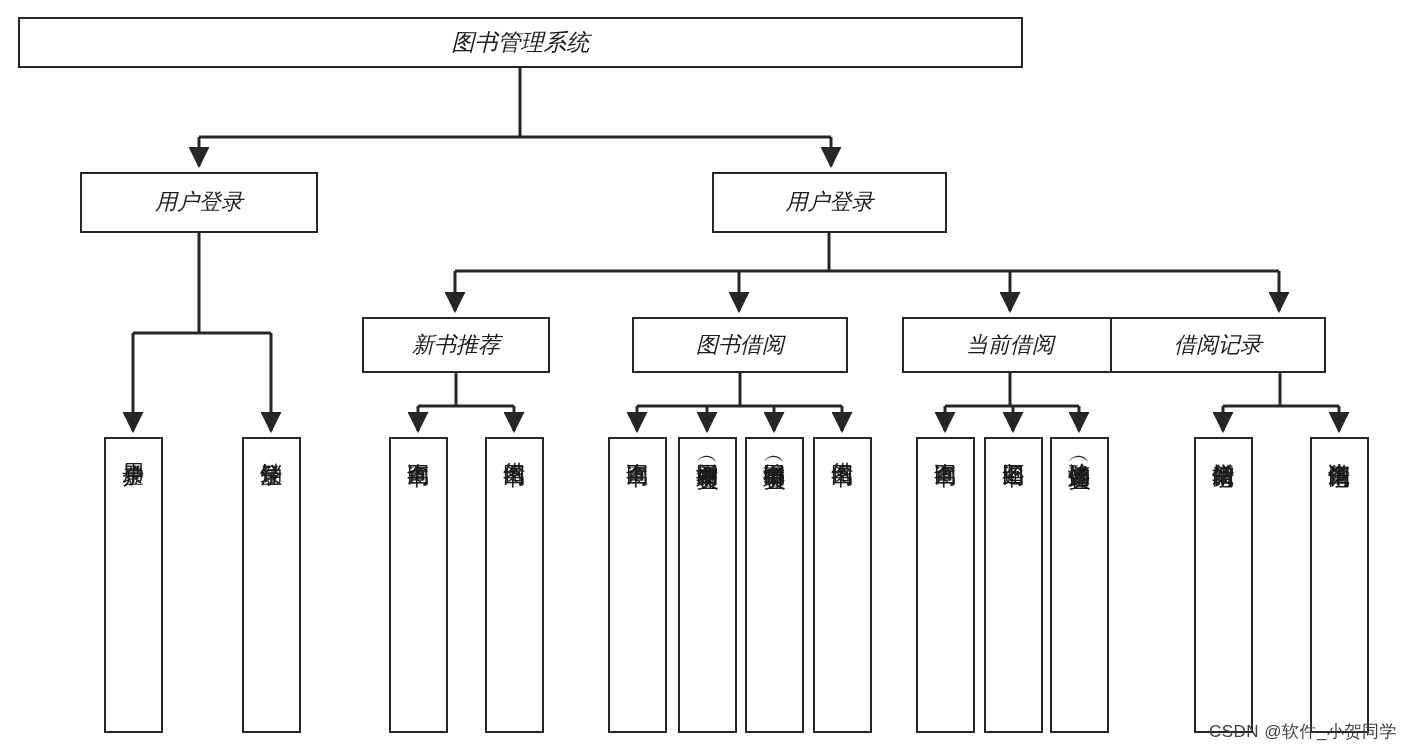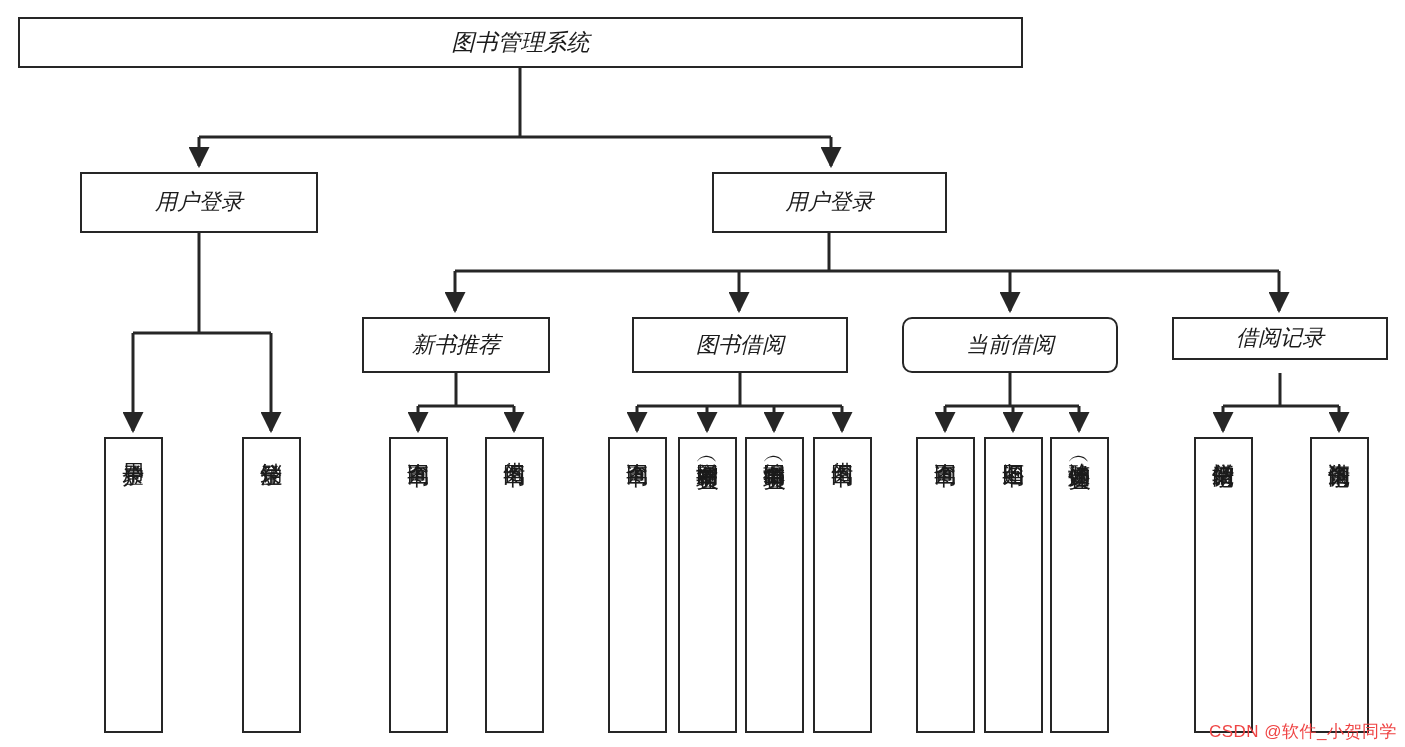--- a/index.html
+++ b/index.html
@@ -10,21 +10,21 @@
   .node{position:absolute;box-sizing:border-box;background:#ffffff;
         border:2.5px solid #262626;display:flex;align-items:center;
         justify-content:center;color:#1b1b1b;}
   .node.h span{font-size:22px;line-height:1.1;white-space:nowrap;font-style:italic;}
   .node.v{padding:6px 0;align-items:flex-start;}
   .node.v span{font-size:22px;line-height:1.16;
         writing-mode:vertical-rl;text-orientation:upright;
         letter-spacing:1px;display:block;}
   .node.root span{font-size:23px;}
   .watermark{position:absolute;right:8px;bottom:4px;font-size:17px;
-        color:#ef4444;white-space:nowrap;letter-spacing:.5px;}
+        color:#404040;white-space:nowrap;letter-spacing:.5px;}
 </style>
 </head>
 <body>
 
 <div id="diagram">
 
   <svg class="layer" viewBox="0 0 1405 747" xmlns="http://www.w3.org/2000/svg">
     <defs>
       <marker id="arrow" viewBox="0 0 10 10" refX="9" refY="5" markerWidth="7" markerHeight="7" orient="auto-start-reverse">
         <path d="M 0 0 L 10 5 L 0 10 z" fill="#262626"></path>
@@ -84,24 +84,24 @@
   <div class="node h" style="left: 712px; top: 172px; width: 235px; height: 61px;">
     <span>用户登录</span>
   </div>
 
   <div class="node h" style="left: 632px; top: 317px; width: 216px; height: 56px;">
     <span>图书借阅</span>
   </div>
   <div class="node h" style="left: 362px; top: 317px; width: 188px; height: 56px;">
     <span>新书推荐</span>
   </div>
-  <div class="node h" style="left: 902px; top: 317px; width: 216px; height: 56px; border-radius: 10px;">
+  <div class="node h" style="left: 902px; top: 317px; width: 216px; height: 56px;">
     <span>当前借阅</span>
   </div>
-  <div class="node h" style="left: 1172px; top: 317px; width: 216px; height: 43px; text-align: right;">
+  <div class="node h" style="left: 1110px; top: 317px; width: 216px; height: 56px; text-align: right;">
     <span>借阅记录</span>
   </div>
 
   <div class="node v" style="left: 104px; top: 437px; width: 59px; height: 296px;">
     <span>用户登录</span>
   </div>
   <div class="node v" style="left: 242px; top: 437px; width: 59px; height: 296px;">
     <span>注销登录</span>
   </div>
   <div class="node v" style="left: 389px; top: 437px; width: 59px; height: 296px;">

